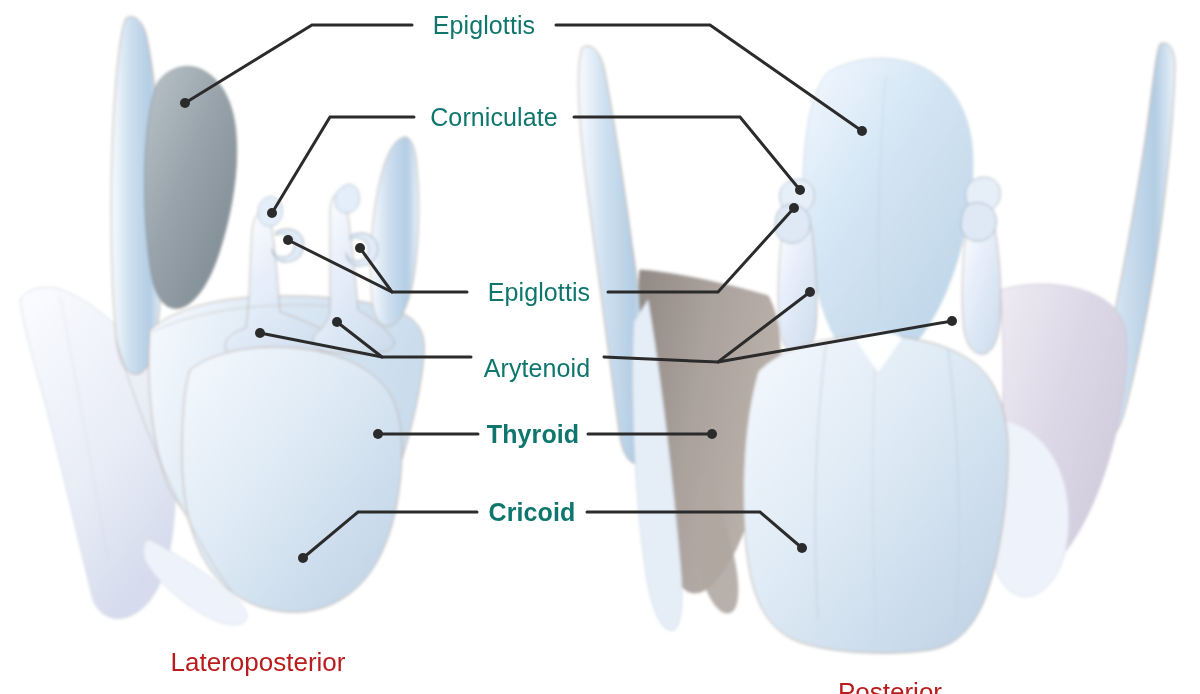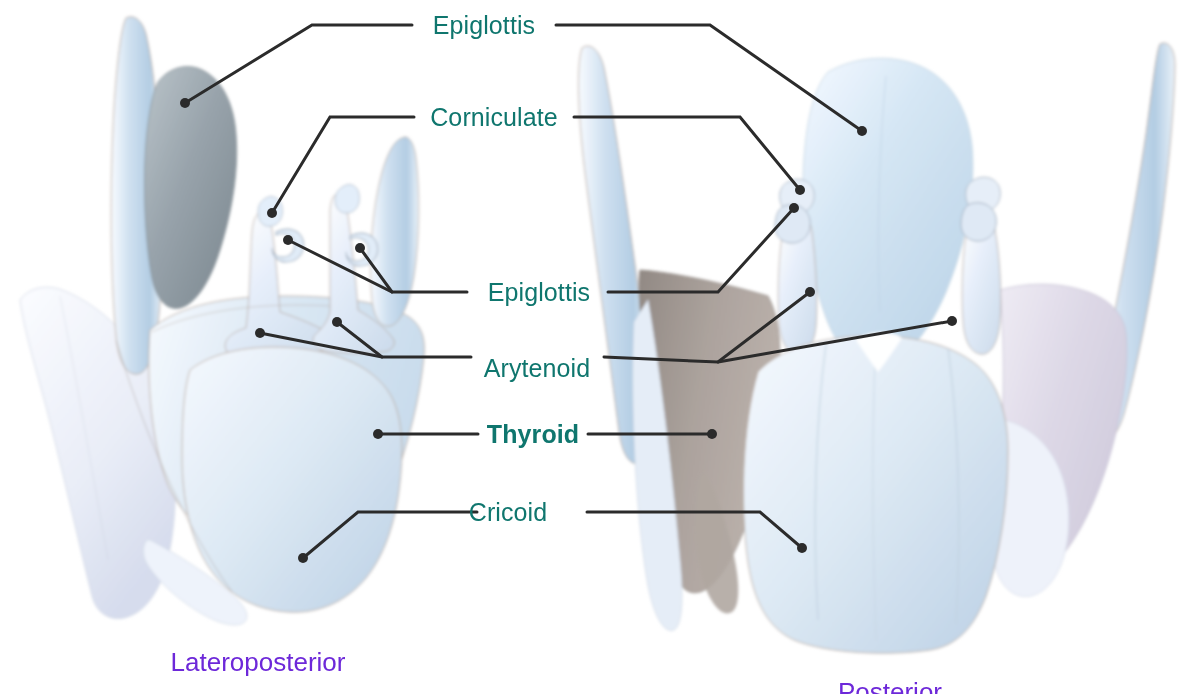--- a/index.html
+++ b/index.html
@@ -16,21 +16,21 @@
     color:#0f766e;
     font-size:25px;
     line-height:25px;
     white-space:nowrap;
     transform:translate(-50%,-50%);
     text-align:center;
     letter-spacing:.1px;
   }
   .caption{
     position:absolute;
-    color:#6d28d9;
+    color:#b91c1c;
     font-size:26px;
     line-height:26px;
     white-space:nowrap;
     transform:translate(-50%,-50%);
     text-align:center;
   }
 </style>
 </head>
 <body>
 
@@ -273,18 +273,18 @@
     <path d="M587,512 L760,512 L802,548"></path>
     <circle cx="802" cy="548" r="5" fill="#2b2b2b" stroke="none"></circle>
   </g>
 </svg>
 
 <div class="lbl" style="left:484px;top:25px;">Epiglottis</div>
 <div class="lbl" style="left:494px;top:117px;text-align:center;">Corniculate</div>
 <div class="lbl" style="left:539px;top:292px;">Epiglottis</div>
 <div class="lbl" style="left:537px;top:357px;margin-top:11px;">Arytenoid</div>
 <div class="lbl" style="left:533px;top:434px;font-weight:bold;">Thyroid</div>
-<div class="lbl" style="left:508px;top:512px;">Cricoid</div>
+<div class="lbl" style="left:532px;top:512px;font-weight:bold;">Cricoid</div>
 
 <div class="caption" style="left:258px;top:662px;">Lateroposterior</div>
 <div class="caption" style="left:890px;top:662px;margin-top:30px;">Posterior</div>
 
 </div>
 
 </body></html>

